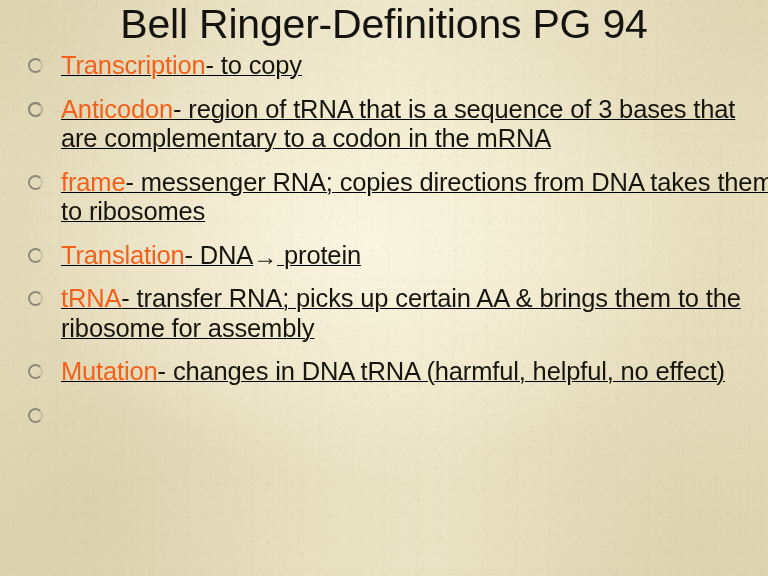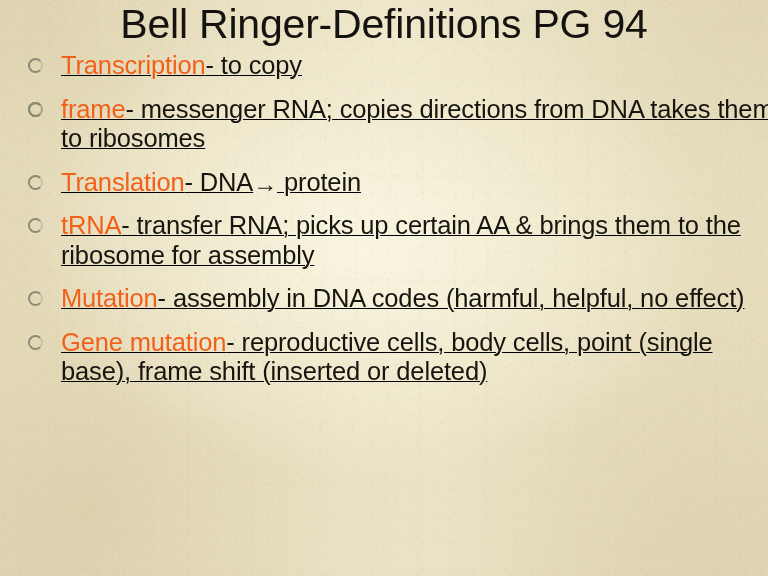--- a/index.html
+++ b/index.html
@@ -156,42 +156,42 @@
         <span class="bullet-marker"></span>
         <span class="bullet-text"><span class="term">Transcription</span><span>- to copy</span></span>
       </div>
 
       <div class="bullet-row">
         <span class="bullet-marker"></span>
       </div>
 
       <div class="bullet-row">
         <span class="bullet-marker"></span>
+        <span class="bullet-text"><span class="term">Anticodon</span><span>- region of tRNA that is a sequence of 3 bases that are complementary to a codon in the mRNA</span></span>
       </div>
 
       <div class="bullet-row">
         <span class="bullet-marker"></span>
         <span class="bullet-text"><span class="term">frame</span><span>- messenger RNA; copies directions from DNA takes them to ribosomes</span></span>
       </div>
 
       <div class="bullet-row">
         <span class="bullet-marker"></span>
         <span class="bullet-text"><span class="term">Translation</span><span>- DNA</span><span class="arrow">→</span><span> protein</span></span>
       </div>
 
       <div class="bullet-row">
         <span class="bullet-marker"></span>
         <span class="bullet-text"><span class="term">tRNA</span><span>- transfer RNA; picks up certain AA &amp; brings them to the ribosome for assembly</span></span>
       </div>
 
       <div class="bullet-row">
         <span class="bullet-marker"></span>
-        <span class="bullet-text"><span class="term">Mutation</span><span>- assembly in DNA codes (harmful, helpful, no effect)</span></span>
+        <span class="bullet-text"><span class="term">Mutation</span><span>- changes in DNA tRNA (harmful, helpful, no effect)</span></span>
       </div>
 
       <div class="bullet-row">
         <span class="bullet-marker"></span>
-        <span class="bullet-text"><span class="term">Gene mutation</span><span>- reproductive cells, body cells, point (single base), frame shift (inserted or deleted)</span></span>
       </div>
 
     </div>
   </div>
 </div>
 
 </body></html>

